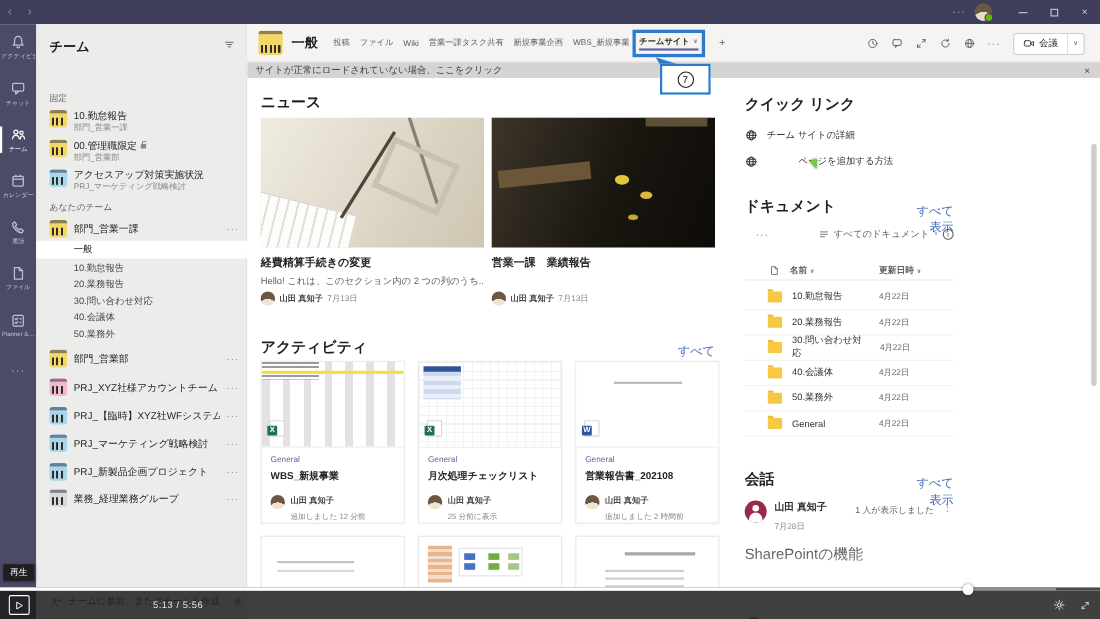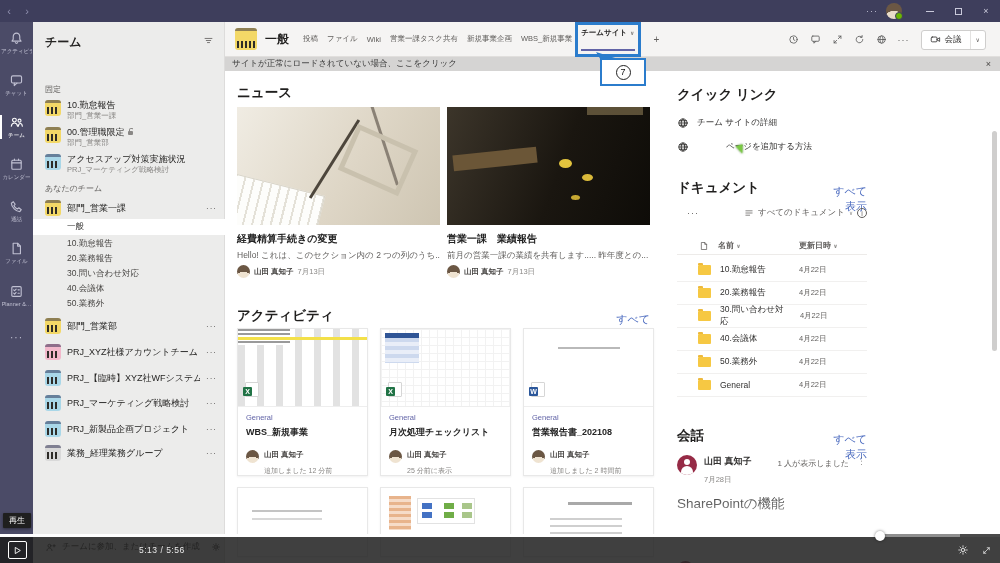--- a/index.html
+++ b/index.html
@@ -46,21 +46,21 @@
   .sb-channel.sel{background:#fff;height:16px;color:#201f1e;}
   .sb-join{position:absolute;left:12px;bottom:10px;display:flex;align-items:center;gap:6px;color:#484644;font-size:8.5px;width:176px;}
   .sb-join .gear{margin-left:auto;}
 
   
   .main{position:absolute;top:22px;left:225px;right:0;bottom:0;background:#fff;}
   .ch-header{position:absolute;top:0;left:0;right:0;height:35px;background:#f5f4f3;border-bottom:1px solid #e1dfdd;display:flex;align-items:center;}
   .ch-avatar{width:22px;height:22px;margin-left:10px;border-radius:3px;}
   .ch-name{font-size:12px;font-weight:bold;margin-left:8px;color:#201f1e;}
   .tabs{display:flex;align-items:center;gap:9px;margin-left:14px;font-size:7.5px;color:#605e5c;white-space:nowrap;}
-  .tab-active{font-weight:bold;color:#201f1e;outline:3px solid #2b7ccc;outline-offset:3px;border-bottom:2px solid #6264a7;padding-bottom:11px;display:flex;gap:3px;align-items:center;}
+  .tab-active{font-weight:bold;color:#201f1e;outline:3px solid #2b7ccc;outline-offset:3px;border-bottom:2px solid #6264a7;padding-bottom:1px;display:flex;gap:3px;align-items:center;}
   .tab-add{font-size:10px;color:#605e5c;margin-left:10px;}
   .hdr-actions{position:absolute;right:14px;top:0;height:35px;display:flex;align-items:center;gap:11px;color:#5a5a5a;}
   .meet-btn{display:flex;border:1px solid #cfcecd;border-radius:3px;background:#fff;overflow:hidden;align-items:stretch;}
   .meet-main{display:flex;align-items:center;gap:4px;padding:3px 8px;font-size:8.5px;color:#323130;}
   .meet-chev{border-left:1px solid #e3e2e1;padding:3px 5px;font-size:6px;color:#605e5c;display:flex;align-items:center;}
   .banner{position:absolute;top:35px;left:0;right:0;height:14px;background:#d5d4d3;display:flex;align-items:center;font-size:8.5px;color:#3b3b3b;padding-left:7px;}
   .banner .x{position:absolute;right:9px;font-size:9px;color:#484644;}
 
   
   .sp{position:absolute;top:49px;left:0;right:0;bottom:0;background:#fff;overflow:hidden;}
@@ -348,21 +348,20 @@
       </div>
       <div class="news-img" style="left:222px;width:203px;background:linear-gradient(110deg,#3c352a 0%,#1a1610 55%,#0e0c08 100%);">
         <div class="abs" style="left:6px;top:44px;width:84px;height:16px;background:#6b5637;transform:rotate(-6deg);"></div>
         <div class="abs" style="left:112px;top:52px;width:13px;height:9px;border-radius:50%;background:#e3c43e;box-shadow:22px 14px 0 -1px #d9b93a,10px 34px 0 -2px #c7a832;"></div>
         <div class="abs" style="left:140px;top:0;width:56px;height:8px;background:#7a6b4a;opacity:.7;"></div>
       </div>
 
       <div class="news-title" style="left:222px;">営業一課　業績報告</div>
       <div class="news-title" style="left:12px;">経費精算手続きの変更</div>
       <div class="news-desc" style="left:12px;">Hello! これは、このセクション内の 2 つの列のうち...</div>
-      <div class="news-desc" style="left:222px;">前月の営業一課の業績を共有します..... 昨年度との...</div>
       <div class="byline" style="left:12px;top:194px;">
         <span class="p-avatar"></span>
         <b>山田 真知子</b>
           <span>7月13日</span>
       </div>
       <div class="byline" style="left:222px;top:194px;">
         <span class="p-avatar"></span>
         <b>山田 真知子</b>
           <span>7月13日</span>
       </div>

